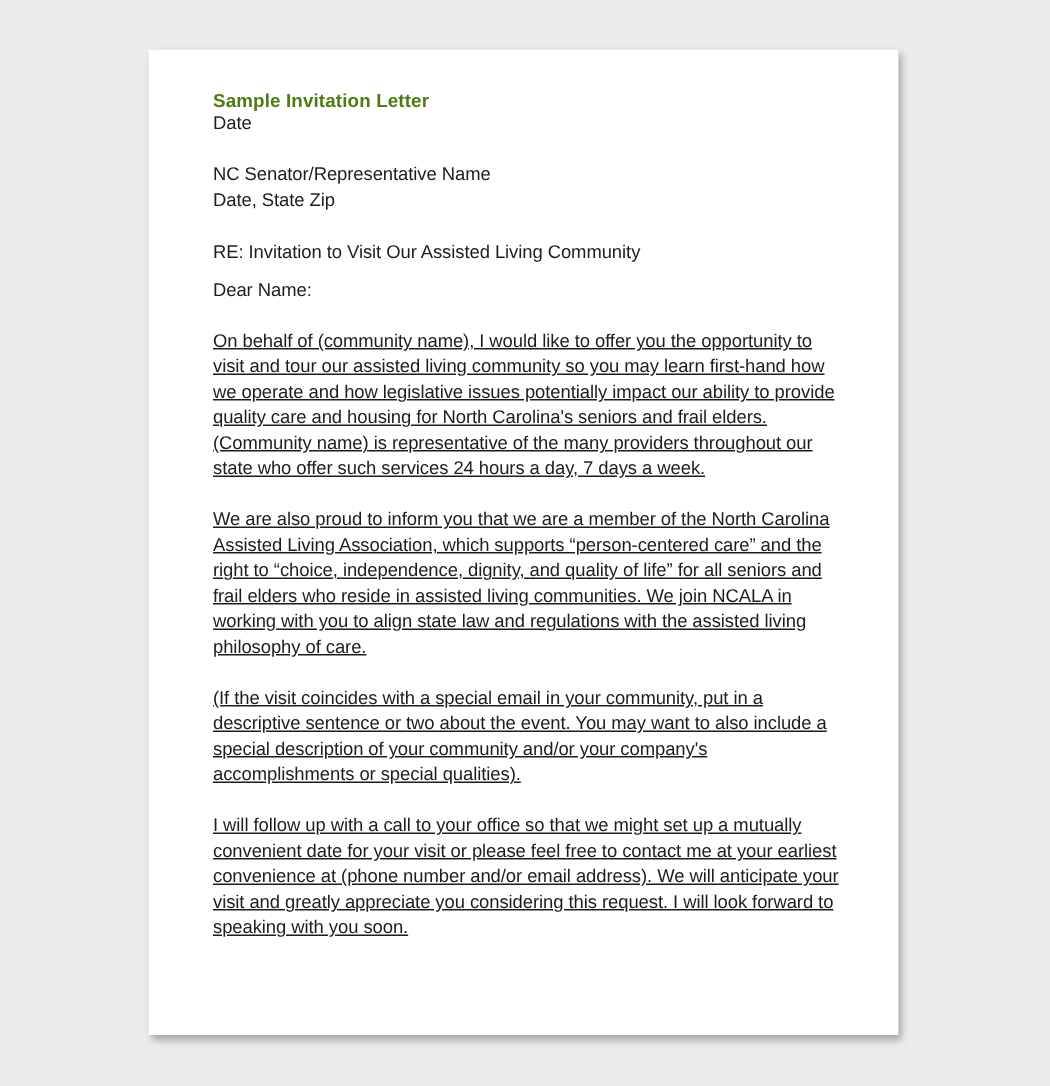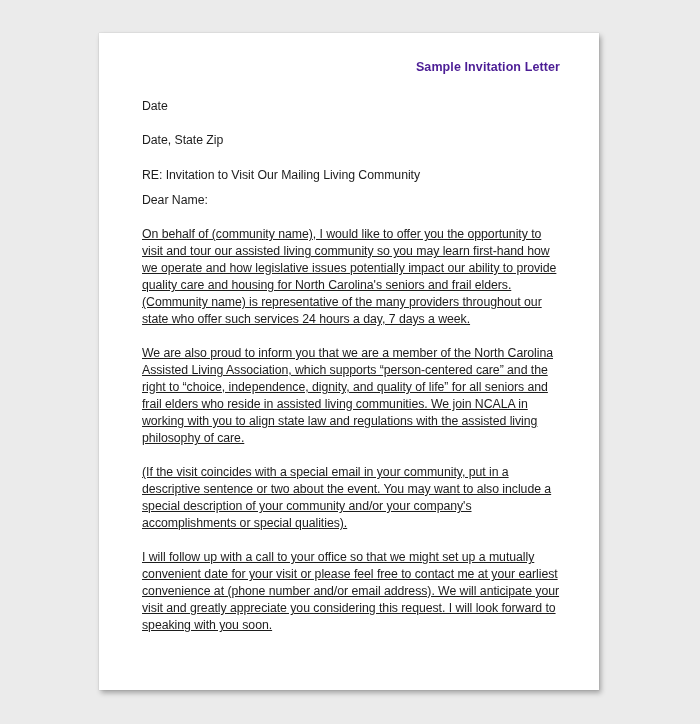--- a/index.html
+++ b/index.html
@@ -38,62 +38,63 @@
   .doc-inner {
     position: absolute;
     left: 43px;
     top: 0;
     width: 418px;
   }
 
   .doc-title {
     font-size: 12.5px;
     font-weight: bold;
-    color: #4c1d95;
-    text-align: right;
+    color: #4d7c0f;
+    text-align: left;
     margin: 0;
     padding-top: 27px;
     letter-spacing: 0.1px;
   }
 
   .block {
     font-size: 12.3px;
     line-height: 17px;
     color: #1d1d1d;
     margin: 0;
     text-align: left;
     letter-spacing: -0.05px;
   }
 
   
-  .gap-date      { margin-top: 24px; }
+  .gap-date      { }
   .gap-address   { margin-top: 17px; }
   .gap-re        { margin-top: 18px; }
   .gap-salute    { margin-top: 8px; }
   .gap-para      { margin-top: 17px; text-decoration: underline; }
 
   .addr-line { display: block; }
 </style>
 </head>
 <body>
 
 <div id="canvas">
 
   <div class="doc-page">
     <div class="doc-inner">
 
       <div class="doc-title">Sample Invitation Letter</div>
 
       <div class="block gap-date">Date</div>
 
       <div class="block gap-address">
+        <span class="addr-line">NC Senator/Representative Name</span>
         <span class="addr-line">Date, State Zip</span>
       </div>
 
-      <div class="block gap-re">RE: Invitation to Visit Our Mailing Living Community</div>
+      <div class="block gap-re">RE: Invitation to Visit Our Assisted Living Community</div>
 
       <div class="block gap-salute">Dear Name:</div>
 
       <div class="block gap-para">On behalf of (community name), I would like to offer you the opportunity to visit and tour our assisted living community so you may learn first-hand how we operate and how legislative issues potentially impact our ability to provide quality care and housing for North Carolina's seniors and frail elders. (Community name) is representative of the many providers throughout our state who offer such services 24 hours a day, 7 days a week.</div>
 
       <div class="block gap-para">We are also proud to inform you that we are a member of the North Carolina Assisted Living Association, which supports “person-centered care” and the right to “choice, independence, dignity, and quality of life” for all seniors and frail elders who reside in assisted living communities. We join NCALA in working with you to align state law and regulations with the assisted living philosophy of care.</div>
 
       <div class="block gap-para">(If the visit coincides with a special email in your community, put in a descriptive sentence or two about the event. You may want to also include a special description of your community and/or your company's accomplishments or special qualities).</div>
 
       <div class="block gap-para">I will follow up with a call to your office so that we might set up a mutually convenient date for your visit or please feel free to contact me at your earliest convenience at (phone number and/or email address). We will anticipate your visit and greatly appreciate you considering this request. I will look forward to speaking with you soon.</div>

